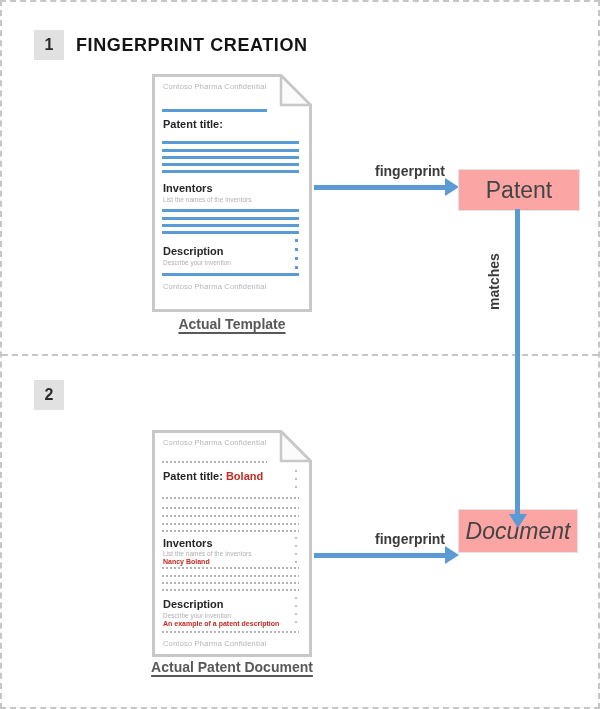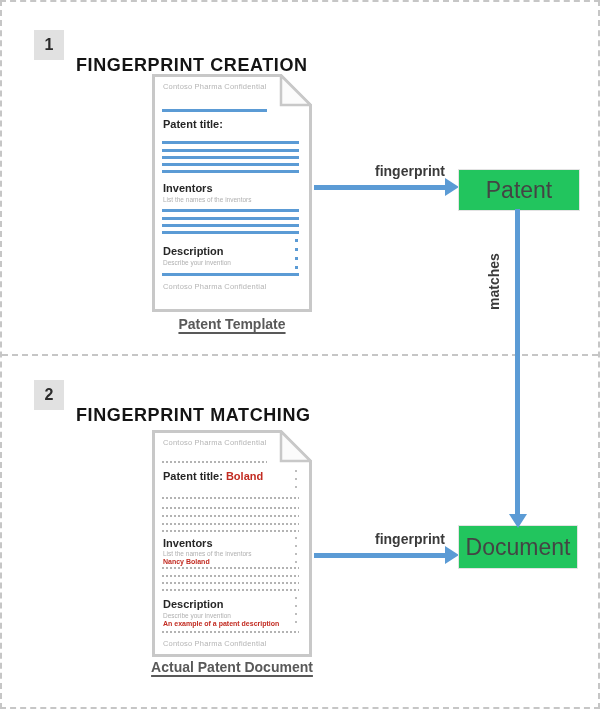--- a/index.html
+++ b/index.html
@@ -1,35 +1,35 @@
 <!DOCTYPE html>
 <html><head>
 <meta charset="utf-8">
 <style>
   html,body{margin:0;padding:0;background:#ffffff;}
   .canvas{position:relative;width:600px;height:709px;box-sizing:border-box;border:2px dashed #c6c6c6;background:#fff;font-family:"Liberation Sans",sans-serif;overflow:hidden;}
   .step-badge{position:absolute;width:30px;height:30px;background:#e1e1e1;color:#2b2b2b;font-size:16px;font-weight:bold;display:flex;align-items:center;justify-content:center;}
-  .step-title{position:absolute;font-size:18px;font-weight:900;letter-spacing:.6px;color:#141414;white-space:nowrap;margin-top:20px;}
+  .step-title{position:absolute;font-size:18px;font-weight:900;letter-spacing:.6px;color:#141414;white-space:nowrap;}
   .doc{position:absolute;width:160px;}
   .doc svg{position:absolute;left:0;top:0;}
   .doc-header{position:absolute;left:11px;font-size:7.5px;color:#b5b5b5;letter-spacing:.2px;white-space:nowrap;}
   .blue-line{position:absolute;left:10px;height:3px;background:#5b9bd5;width:137px;}
   .gray-dash{position:absolute;left:10px;height:2px;width:137px;background:repeating-linear-gradient(90deg,#b3b3b3 0 2px,transparent 2px 4px);}
   .doc-label{position:absolute;left:11px;font-size:11px;font-weight:bold;color:#262626;white-space:nowrap;}
   .doc-hint{position:absolute;left:11px;font-size:6.5px;color:#b0b0b0;white-space:nowrap;}
   .doc-red{position:absolute;left:11px;font-size:7px;font-weight:bold;color:#c22b21;white-space:nowrap;}
   .red-inline{color:#c22b21;}
   .dot-col-blue{position:absolute;width:3px;background:repeating-linear-gradient(180deg,#5b9bd5 0 3px,transparent 3px 9px);}
   .dot-col-gray{position:absolute;width:2px;background:repeating-linear-gradient(180deg,#bdbdbd 0 2px,transparent 2px 8px);}
   .caption{position:absolute;text-align:center;font-size:14px;font-weight:bold;color:#595959;text-decoration:underline;text-decoration-thickness:2px;text-underline-offset:3px;white-space:nowrap;}
   .arrow-shaft{position:absolute;background:#5b9bd5;}
   .arrow-head-right{position:absolute;width:0;height:0;border-top:9px solid transparent;border-bottom:9px solid transparent;border-left:14px solid #5b9bd5;}
   .arrow-head-down{position:absolute;width:0;height:0;border-left:9px solid transparent;border-right:9px solid transparent;border-top:14px solid #5b9bd5;}
   .arrow-label{position:absolute;text-align:right;font-size:14px;font-weight:bold;color:#3a3a3a;}
-  .node-box{position:absolute;background:#22c55e;border:1px solid #e3e3e3;display:flex;align-items:center;justify-content:center;font-size:23px;color:#444444;}
+  .node-box{position:absolute;background:#fca5a5;border:1px solid #e3e3e3;display:flex;align-items:center;justify-content:center;font-size:23px;color:#444444;}
   .divider{position:absolute;left:0;width:100%;border-top:2px dashed #c6c6c6;z-index:1;}
   .v{z-index:2;}
   .matches{position:absolute;writing-mode:vertical-rl;transform:rotate(180deg);font-size:14px;font-weight:bold;color:#3a3a3a;z-index:2;height:80px;text-align:center;}
 </style>
 </head>
 <body>
 
 <div class="canvas">
 
   <div class="step-badge" style="left:32px;top:28px;">1</div>
@@ -53,36 +53,35 @@
     <div class="blue-line" style="top:135px;"></div>
     <div class="blue-line" style="top:143px;"></div>
     <div class="blue-line" style="top:150px;"></div>
     <div class="blue-line" style="top:157px;"></div>
     <div class="dot-col-blue" style="left:143px;top:165px;height:32px;"></div>
     <div class="doc-label" style="top:171px;">Description</div>
     <div class="doc-hint" style="top:185px;">Describe your invention</div>
     <div class="blue-line" style="top:199px;"></div>
     <div class="doc-header" style="top:208px;">Contoso Pharma Confidential</div>
   </div>
-  <div class="caption" style="left:130px;top:314px;width:200px;">Patent Template</div>
+  <div class="caption" style="left:130px;top:314px;width:200px;">Actual Template</div>
 
   <div class="arrow-label" style="left:312px;top:161px;width:131px;">fingerprint</div>
   <div class="arrow-shaft" style="left:312px;top:183px;width:131px;height:5px;"></div>
   <div class="arrow-head-right" style="left:443px;top:176px;"></div>
 
   <div class="node-box" style="left:456px;top:167px;width:120px;height:40px;">Patent</div>
 
   <div class="matches" style="left:484px;top:240px;">matches</div>
   <div class="arrow-shaft v" style="left:513px;top:207px;width:5px;height:306px;"></div>
   <div class="arrow-head-down v" style="left:507px;top:512px;"></div>
 
   <div class="divider" style="top:352px;"></div>
 
   <div class="step-badge" style="left:32px;top:378px;">2</div>
-  <div class="step-title" style="left:74px;top:383px;">FINGERPRINT MATCHING</div>
 
   <div class="doc" style="left:150px;top:428px;height:227px;">
     <svg width="160" height="227" viewBox="0 0 160 227">
       <path d="M1.5,1.5 H129 L158.5,31 V225.5 H1.5 Z" fill="#ffffff" stroke="#c8c8c8" stroke-width="3"></path>
       <path d="M129,1.5 L129,31 L158.5,31 Z" fill="#fbfbfb" stroke="#c8c8c8" stroke-width="2.5"></path>
     </svg>
     <div class="doc-header" style="top:8px;">Contoso Pharma Confidential</div>
     <div class="gray-dash" style="top:31px;width:105px;"></div>
     <div class="doc-label" style="top:40px;"><span style="padding-right:3px;">Patent title:</span><span class="red-inline">Boland</span></div>
     <div class="gray-dash" style="top:67px;"></div>
@@ -105,15 +104,15 @@
     <div class="dot-col-gray" style="left:143px;top:40px;height:20px;"></div>
     <div class="dot-col-gray" style="left:143px;top:107px;height:28px;"></div>
     <div class="dot-col-gray" style="left:143px;top:167px;height:28px;"></div>
   </div>
   <div class="caption" style="left:130px;top:657px;width:200px;">Actual Patent Document</div>
 
   <div class="arrow-label" style="left:312px;top:529px;width:131px;">fingerprint</div>
   <div class="arrow-shaft" style="left:312px;top:551px;width:131px;height:5px;"></div>
   <div class="arrow-head-right" style="left:443px;top:544px;"></div>
 
-  <div class="node-box" style="left:456px;top:523px;width:118px;height:42px;">Document</div>
+  <div class="node-box" style="left:456px;top:507px;width:118px;height:42px;font-style:italic;">Document</div>
 
 </div>
 
 </body></html>

